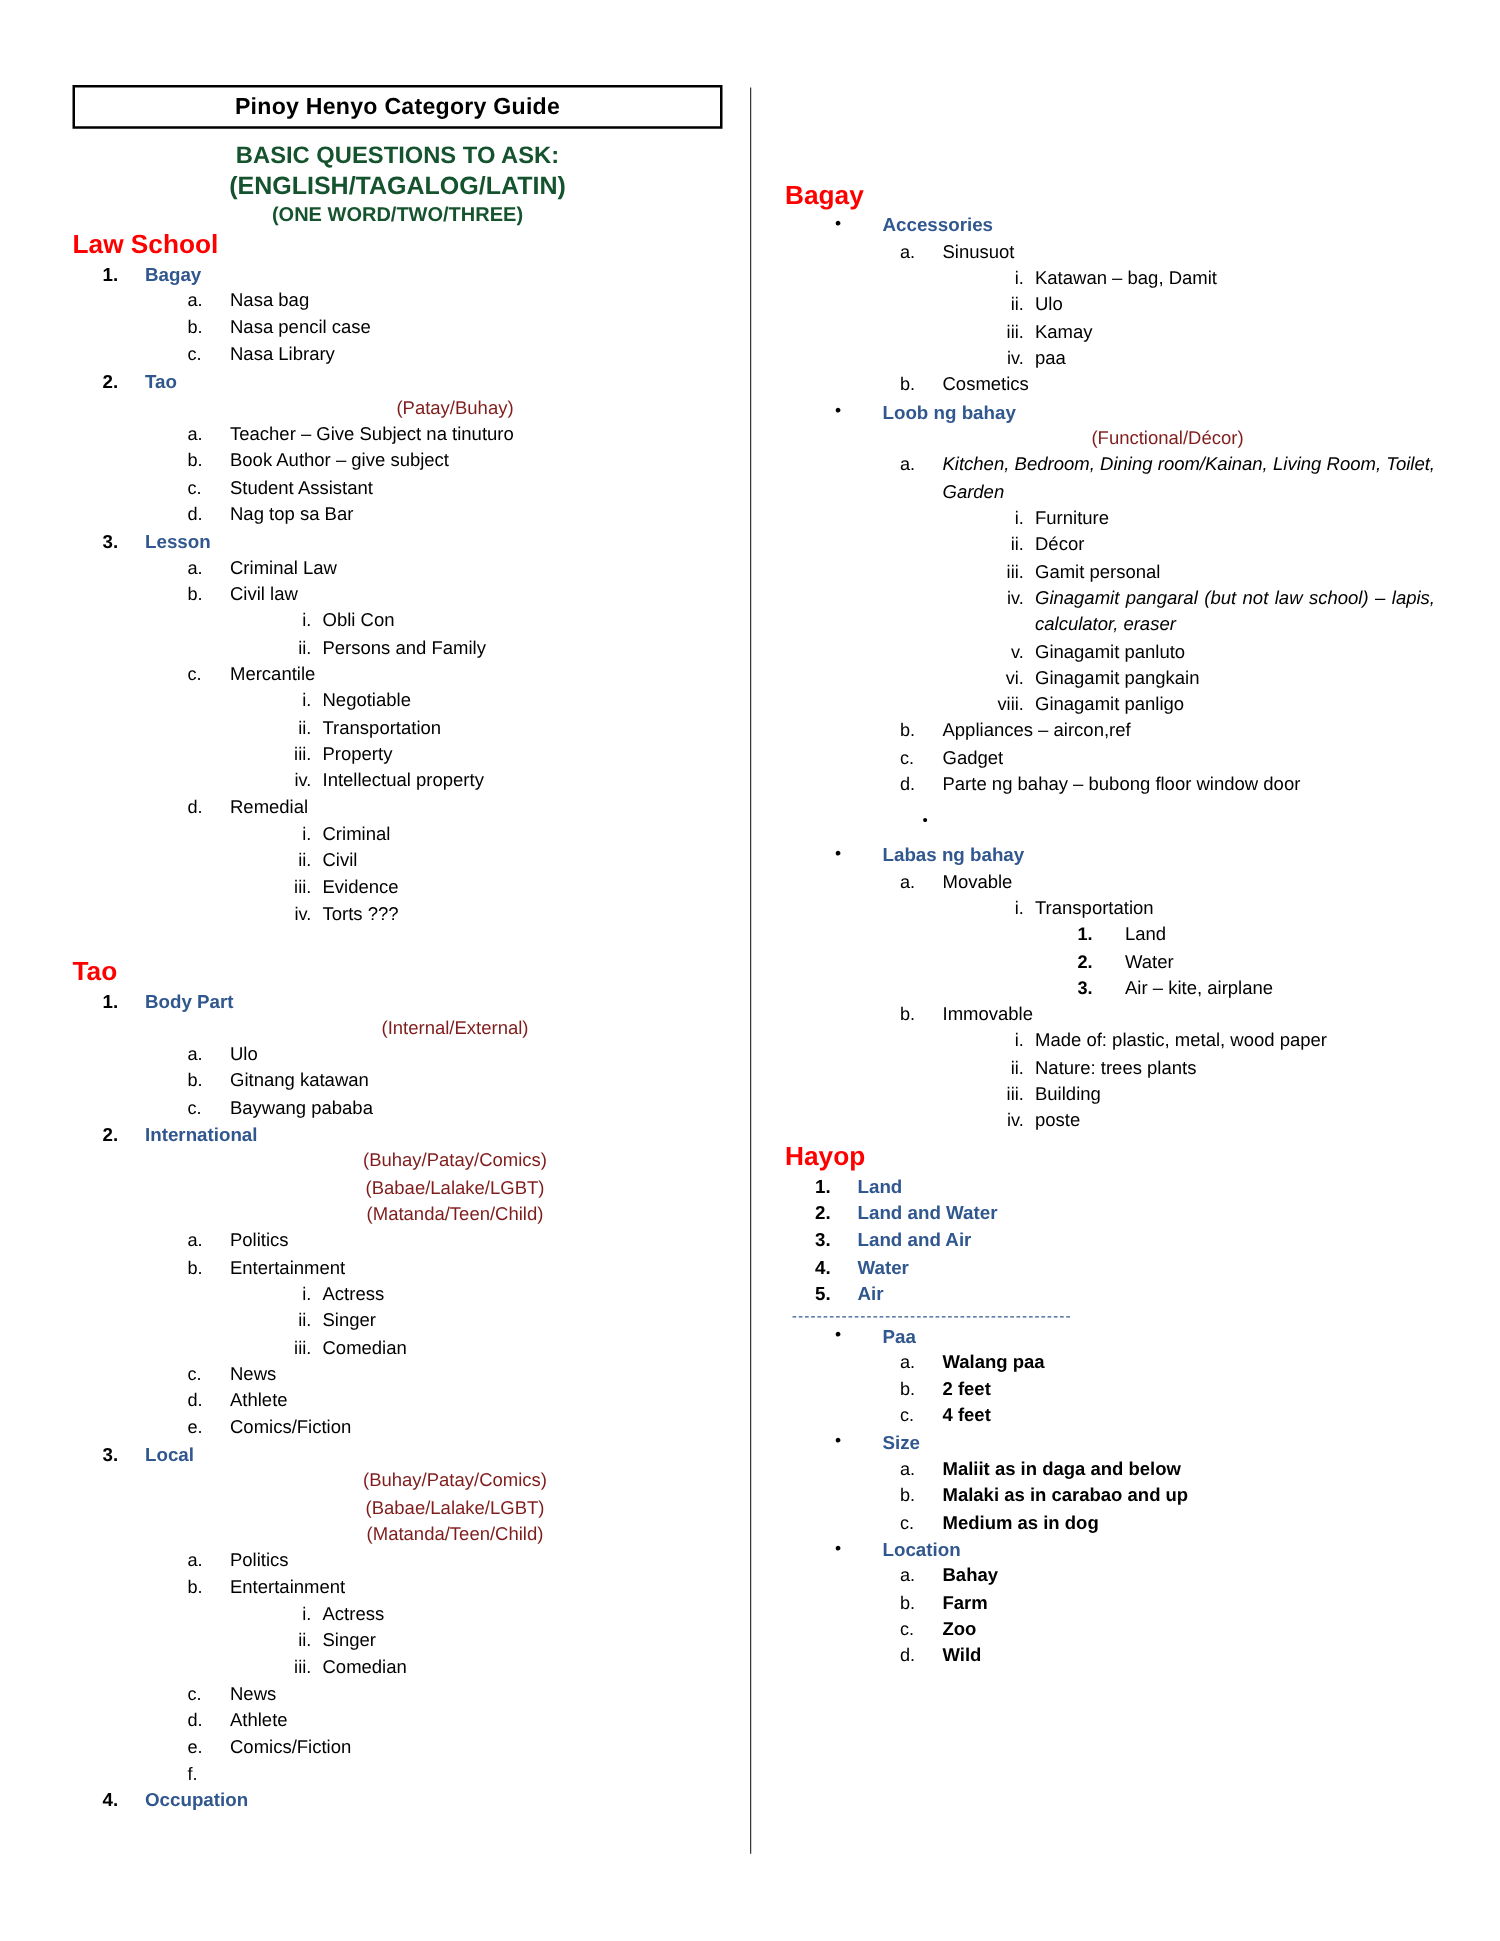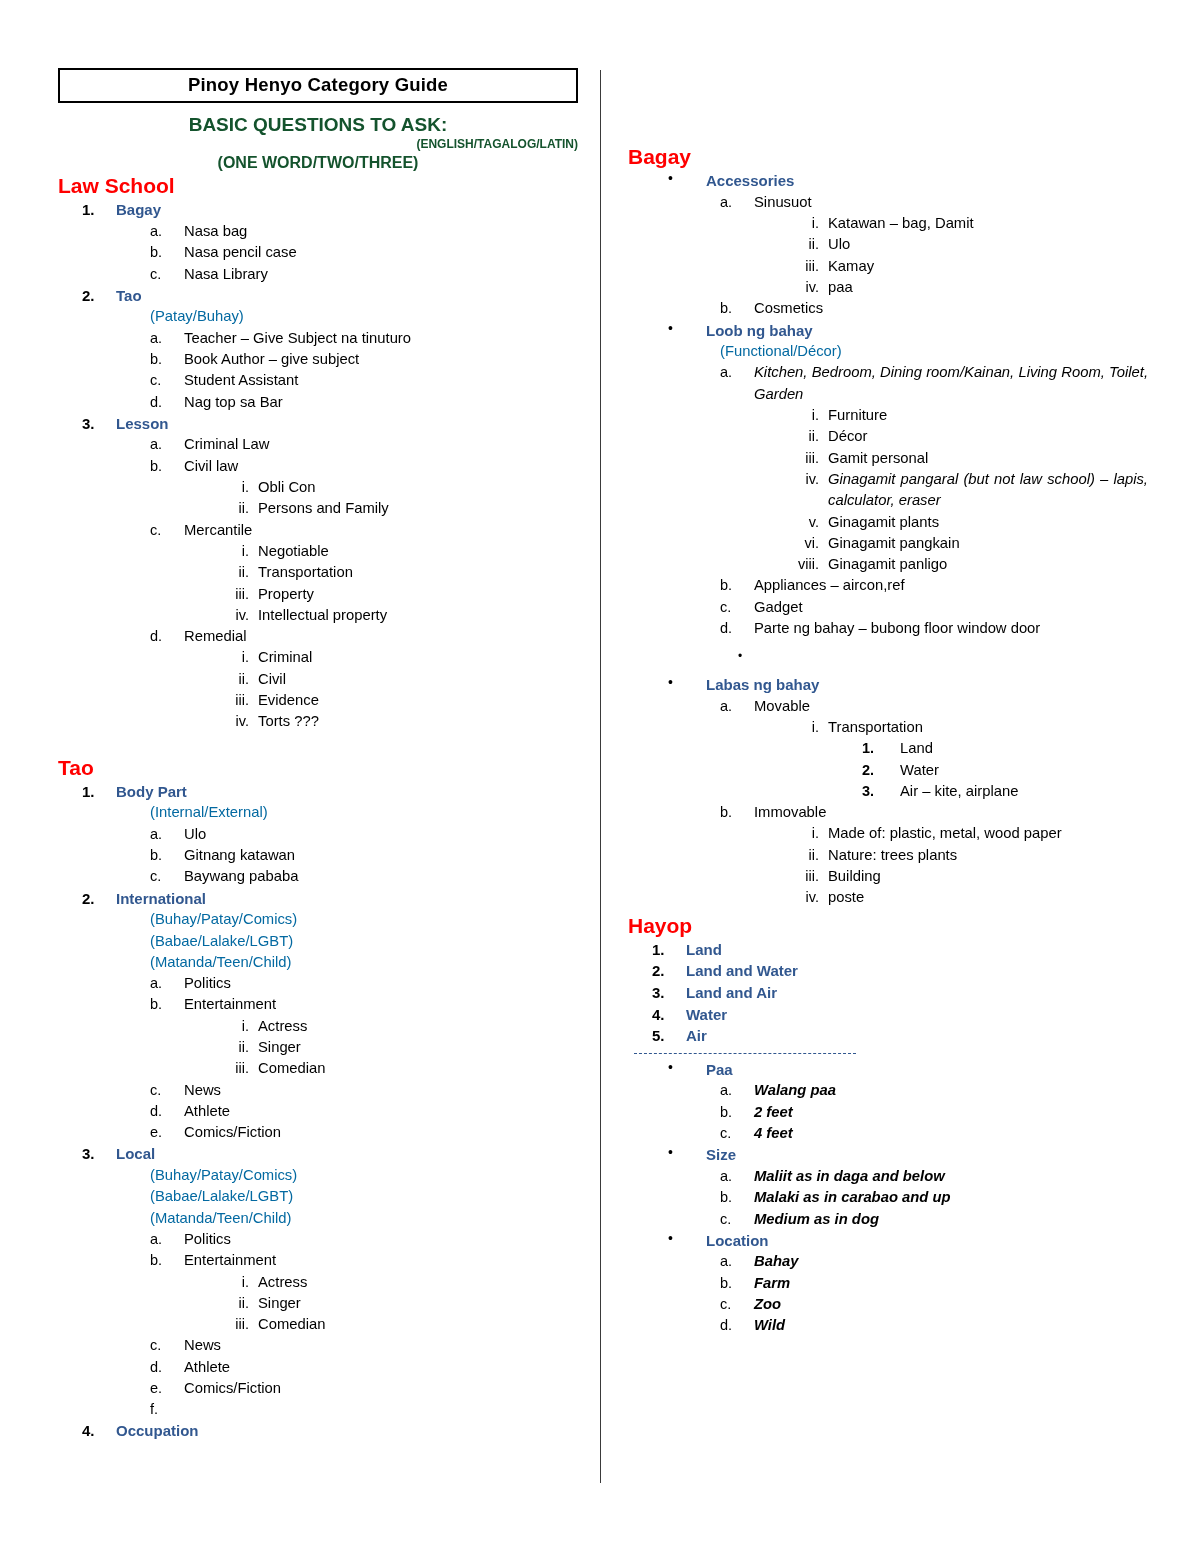--- a/index.html
+++ b/index.html
@@ -34,21 +34,21 @@
   }
   .title-box .title-text {
     font-weight:bold;
     font-size:18.5px;
     letter-spacing:.2px;
   }
 
   
   .banner { text-align:center; color:#14532d; font-weight:bold; line-height:1.28; }
   .banner .b1 { font-size:19px; }
-  .banner .b2 { font-size:12px;text-align:right; }
+  .banner .b2 { font-size:20px; }
   .banner .b3 { font-size:16px; }
 
   
   .h-red {
     color:#FF0000; font-weight:bold; font-size:21px;
     margin-top:0; margin-bottom:1px; line-height:1.2;
   }
   .h-red.tight { margin-top:4px; }
 
   
@@ -62,22 +62,22 @@
   .lvl3 { padding-left:162px; }          
   .lvl4 { padding-left:234px; }          
 
   .lvl1 .mark { width:34px; font-weight:bold; font-size:15px; }
   .lvl2 .mark { width:34px; font-size:14.5px; }
   .lvl3 .mark { width:38px; font-size:14.5px; text-align:right; padding-right:9px; }
   .lvl4 .mark { width:38px; font-size:14.5px; font-weight:bold; }
 
   .blue  { color:#31578F; font-weight:bold; font-size:15px; }
   .plain { color:#000; font-size:14.8px; }
-  .plain.bold { font-weight:bold;font-style:italic; }
-  .note  { color:#0369a1; font-size:14.8px; padding-left:92px; line-height:1.44; }
+  .plain.bold { font-weight:bold; }
+  .note  { color:#7f1d1d; font-size:14.8px; padding-left:92px; line-height:1.44;text-align:center; }
 
   .just .txt { text-align:justify; text-align-last:left;font-style:italic; }
 
   
   .bul .mark { width:34px; font-size:14px; line-height:1.25; }
   .lvlb  { padding-left:40px; }          
   .lvlb .mark { width:38px; }
 
   .empty-bullet { padding-left:110px; font-size:12px; line-height:1.4; color:#000; }
 
@@ -377,21 +377,21 @@
     <div class="row lvl3">
       <span class="mark">iii.</span>
       <span class="txt plain">Gamit personal</span>
     </div>
     <div class="row lvl3 just">
       <span class="mark">iv.</span>
       <span class="txt plain">Ginagamit pangaral (but not law school) – lapis, calculator, eraser</span>
     </div>
     <div class="row lvl3">
       <span class="mark">v.</span>
-      <span class="txt plain">Ginagamit plants</span>
+      <span class="txt plain">Ginagamit panluto</span>
     </div>
     <div class="row lvl3">
       <span class="mark">vi.</span>
       <span class="txt plain">Ginagamit pangkain</span>
     </div>
     <div class="row lvl3">
       <span class="mark">viii.</span>
       <span class="txt plain">Ginagamit panligo</span>
     </div>
     <div class="row lvl2">

